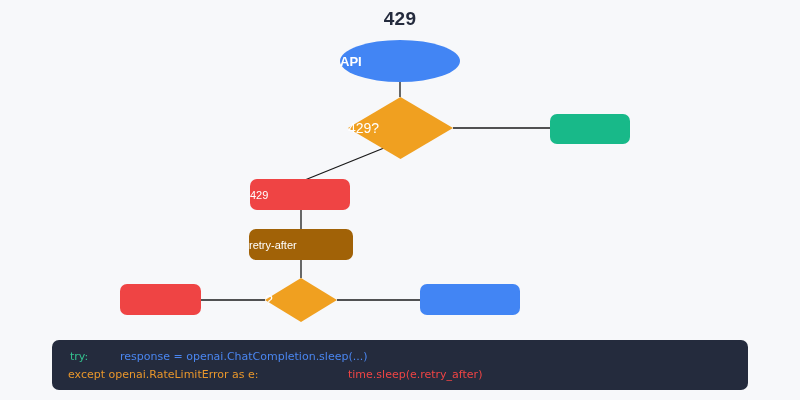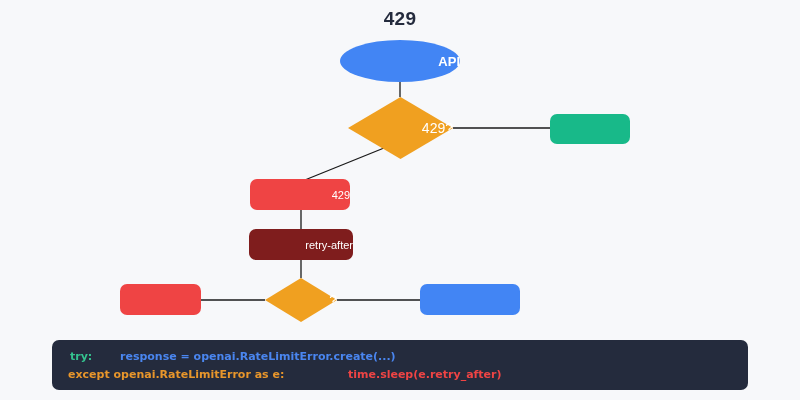--- a/index.html
+++ b/index.html
@@ -35,21 +35,21 @@
     text-align: center;
     font-size: 19px;
     font-weight: bold;
     color: #242b3d;
     letter-spacing: 0.2px;
   }
   .node {
     position: absolute;
     display: flex;
     align-items: center;
-    justify-content: flex-end;
+    justify-content: flex-start;
     color: #ffffff;
     box-sizing: border-box;
   }
   .node-box {
     border-radius: 7px;
     font-size: 11px;
   }
   .node-ellipse {
     border-radius: 50%;
     font-size: 13px;
@@ -73,21 +73,20 @@
   .code-panel {
     position: absolute;
     left: 52px;
     top: 340px;
     width: 696px;
     height: 50px;
     background: #242b3d;
     border-radius: 7px;
     padding: 8px 9px 0 0;
     box-sizing: border-box;
-    font-weight: bold;
   }
   .code-line {
     position: relative;
     height: 18px;
     line-height: 18px;
     font-family: "DejaVu Sans", sans-serif;
     font-size: 11px;
     white-space: pre;
   }
   .code-seg {
@@ -123,33 +122,33 @@
       <div class="node node-diamond" style="left: 348px; top: 97px; width: 105px; height: 62px;">
         <svg class="diamond-shape" viewBox="0 0 105 62">
           <polygon points="52.5,0 105,31 52.5,62 0,31" fill="#f0a020"></polygon>
         </svg>
         <span class="diamond-label">429?</span>
       </div>
       <div class="node node-box" style="left: 550px; top: 114px; width: 80px; height: 30px; background: rgb(24, 185, 137);"></div>
       <div class="node node-box" style="left: 250px; top: 179px; width: 100px; height: 31px; background: rgb(239, 68, 68);">
         <span>429</span>
       </div>
-      <div class="node node-box" style="left: 249px; top: 229px; width: 104px; height: 31px; background: #7f1d1d;">
+      <div class="node node-box" style="left: 249px; top: 229px; width: 104px; height: 31px; background: #a16207;">
         <span>retry-after</span>
       </div>
       <div class="node node-diamond" style="left: 265px; top: 278px; width: 72px; height: 44px;">
         <svg class="diamond-shape" viewBox="0 0 72 44">
           <polygon points="36,0 72,22 36,44 0,22" fill="#f0a020"></polygon>
         </svg>
         <span class="diamond-label">?</span>
       </div>
       <div class="node node-box" style="left: 120px; top: 284px; width: 81px; height: 31px; background: rgb(239, 68, 68);"></div>
       <div class="node node-box" style="left: 420px; top: 284px; width: 100px; height: 31px; background: rgb(66, 133, 244);"></div>
     </div>
 
   <div class="code-panel" style="background: rgb(36, 43, 61);">
     <div id="code-lines">
-        <div class="code-line"><span class="code-seg c-green" style="left: 18px;">try:</span><span class="code-seg c-blue" style="left: 68px;">response = openai.RateLimitError.create(...)</span></div>
+        <div class="code-line"><span class="code-seg c-green" style="left: 18px;">try:</span><span class="code-seg c-blue" style="left: 68px;">response = openai.ChatCompletion.sleep(...)</span></div>
         <div class="code-line"><span class="code-seg c-red" style="left: 296px;">time.sleep(e.retry_after)</span><span class="code-seg c-orange" style="left: 16px;">except openai.RateLimitError as e:</span></div>
       </div>
   </div>
 
 </div>
 
 </body></html>

